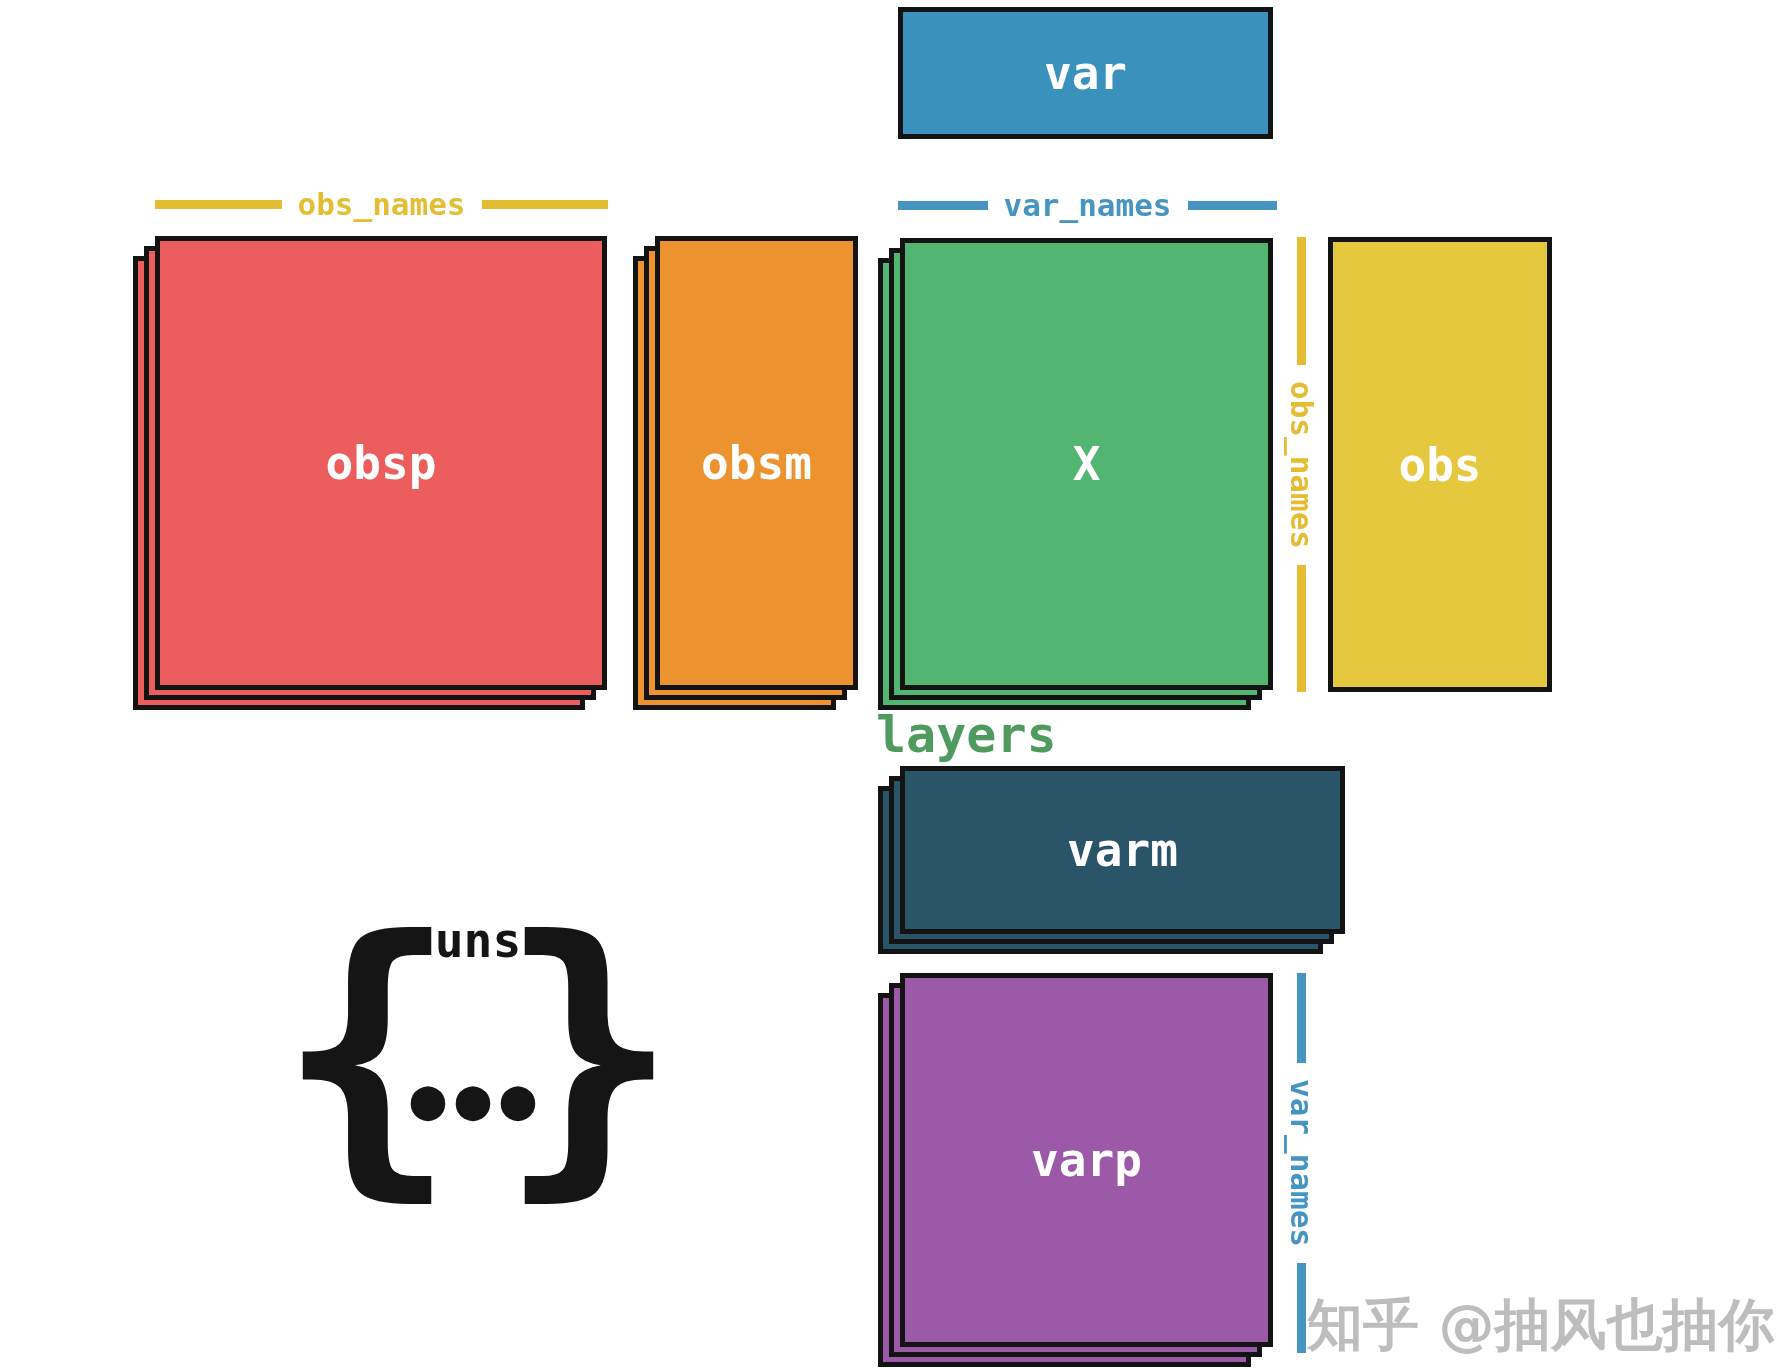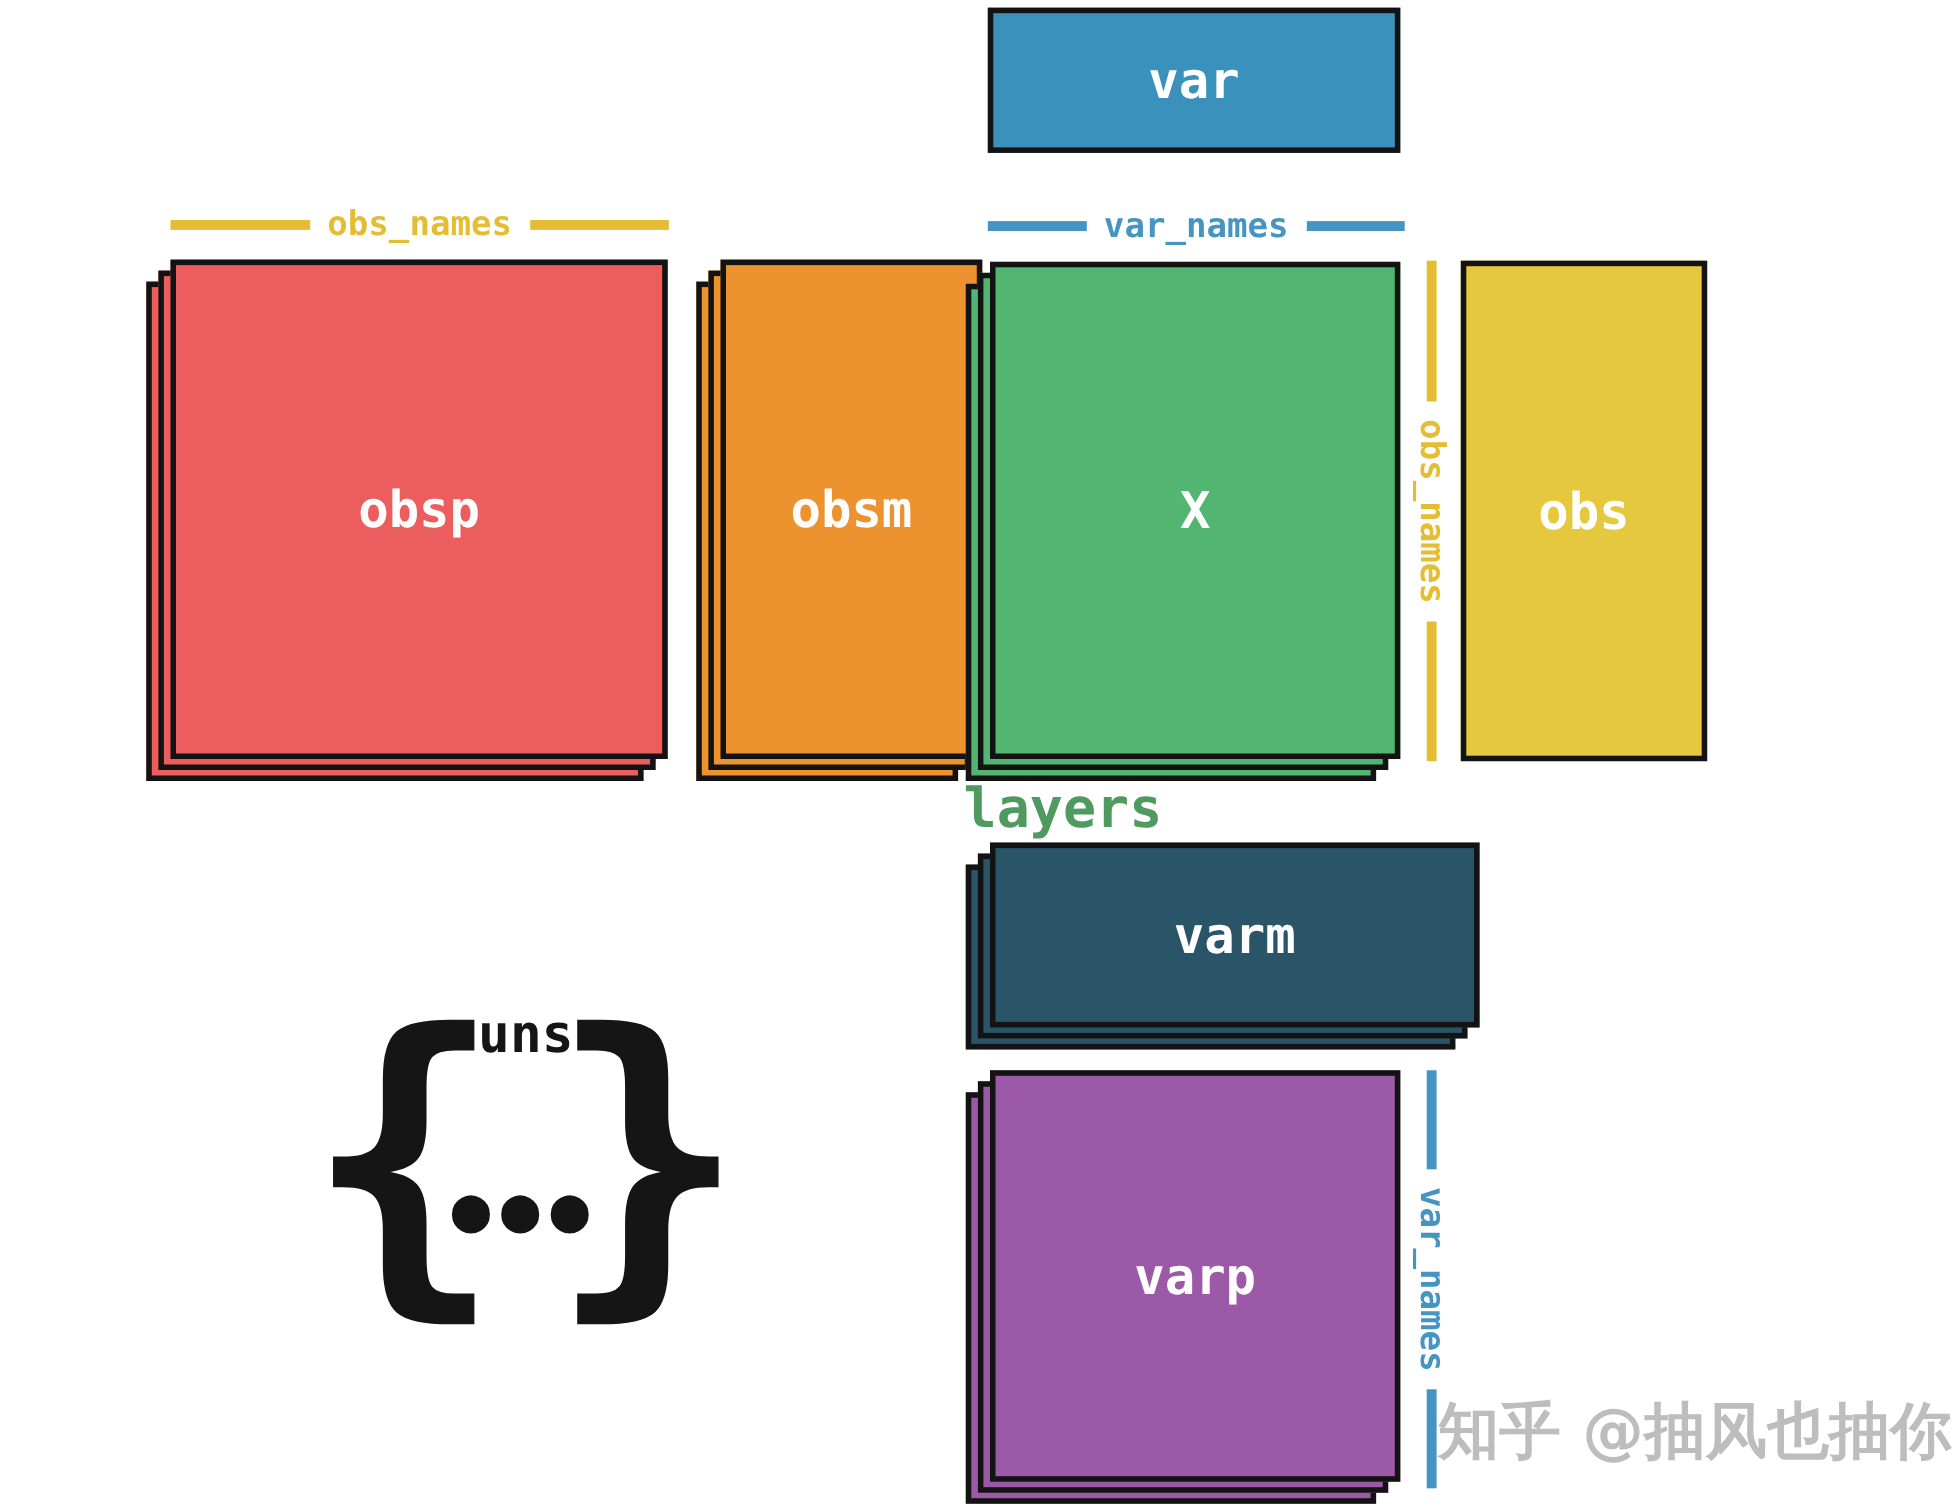--- a/index.html
+++ b/index.html
@@ -20,21 +20,21 @@
   
   .stack{position:absolute;}
   .stack .layer{
     position:absolute;left:0;top:0;width:100%;height:100%;
     border:5px solid #131313;box-sizing:border-box;
   }
   .stack .l2{transform:translate(-22px,20px);}
   .stack .l1{transform:translate(-11px,10px);}
   .stack .main{display:flex;align-items:center;justify-content:center;}
   .obsp-stack{left:155px;top:236px;width:452px;height:454px;}
-  .obsm-stack{left:655px;top:236px;width:238px;height:454px;}
+  .obsm-stack{left:655px;top:236px;width:203px;height:454px;}
   .x-stack   {left:900px;top:238px;width:373px;height:452px;}
   .varm-stack{left:900px;top:766px;width:445px;height:168px;}
   .varp-stack{left:900px;top:973px;width:373px;height:374px;}
 
   
   .axis-h{position:absolute;display:flex;align-items:center;gap:16px;}
   .obs-names-top{left:155px;top:188px;width:453px;height:32px;}
   .var-names-top{left:898px;top:189px;width:379px;height:32px;}
   .hline{flex:1;height:9px;}
   .axis-text{font-size:31px;font-weight:bold;line-height:1;white-space:nowrap;}
@@ -153,15 +153,15 @@
     <span class="vline" style="background-color: rgb(70, 148, 194);"></span>
   </div>
 
   <div class="uns-group">
     <span class="brace" style="color: rgb(21, 21, 21);">{</span>
     <span class="brace" style="color: rgb(21, 21, 21);">}</span>
     <span class="uns-label" style="color: rgb(21, 21, 21);">uns</span>
     <span class="uns-ellipsis" style="color: rgb(21, 21, 21);">●●●</span>
   </div>
 
-  <div class="watermark" style="color: rgb(189, 189, 189);">知乎 @抽风也抽你</div>
+  <div class="watermark" style="color: rgb(189, 189, 189); margin-top: 24px;">知乎 @抽风也抽你</div>
 
 </div>
 
 </body></html>

